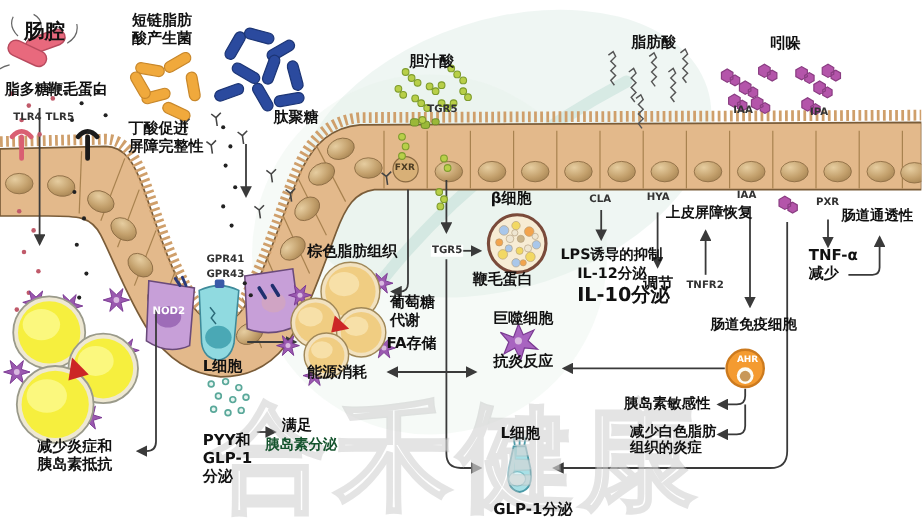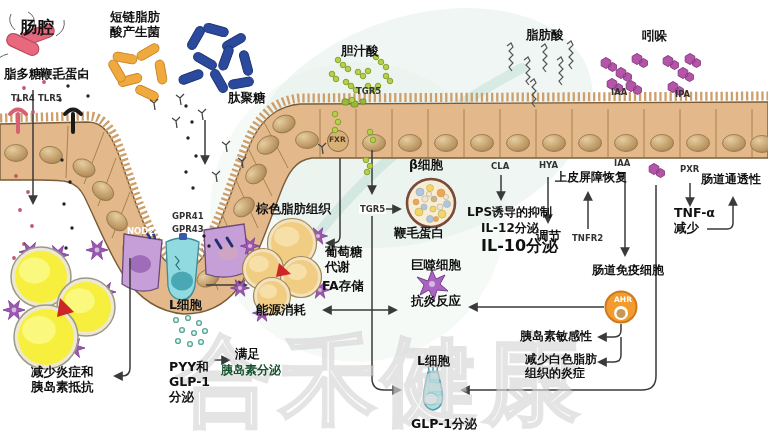--- a/index.html
+++ b/index.html
@@ -395,31 +395,33 @@
 
   <div id="watermark">合禾健康</div>
 
   <div class="lbl big" style="left:20px;top:17px">肠腔</div>
   <div class="lbl" style="left:4px;top:67px">脂多糖</div>
   <div class="lbl" style="left:40px;top:67px">鞭毛蛋白</div>
   <div class="lbl sm" style="left:11px;top:93px">TLR4</div>
   <div class="lbl sm" style="left:38px;top:93px">TLR5</div>
   <div class="lbl" style="left:110px;top:10px;width:72px;text-align:left">短链脂肪
 酸产生菌</div>
+  <div class="lbl" style="left:107px;top:100px">丁酸促进
+屏障完整性</div>
   <div class="lbl" style="left:228px;top:91px">肽聚糖</div>
   <div class="lbl" style="left:341px;top:44px">胆汁酸</div>
   <div class="lbl sm" style="left:356px;top:86px">TGR5</div>
   <div class="lbl" style="left:526px;top:28px">脂肪酸</div>
   <div class="lbl" style="left:642px;top:29px">吲哚</div>
   <div class="lbl sm" style="left:611px;top:87px">IAA</div>
   <div class="lbl sm" style="left:675px;top:89px">IPA</div>
 
   <div class="lbl sm" style="left:172px;top:211px">GPR41</div>
   <div class="lbl sm" style="left:172px;top:224px">GPR43</div>
-  <div class="lbl sm white" style="left:127px;top:226px;font-weight:700">NOD2</div>
+  <div class="lbl sm white" style="left:127px;top:255px;font-weight:700">NOD2</div>
   <div class="lbl sm" style="left:329px;top:136px;font-size:7.5px;color:#4a3a22">FXR</div>
 
   <div class="lbl" style="left:31px;top:365px">减少炎症和
 胰岛素抵抗</div>
   <div class="lbl" style="left:169px;top:298px">L细胞</div>
   <div class="lbl" style="left:169px;top:360px">PYY和
 GLP-1
 分泌</div>
   <div class="lbl" style="left:235px;top:347px">满足</div>
   <div class="lbl gray" style="left:221px;top:363px;font-size:12px">胰岛素分泌</div>

